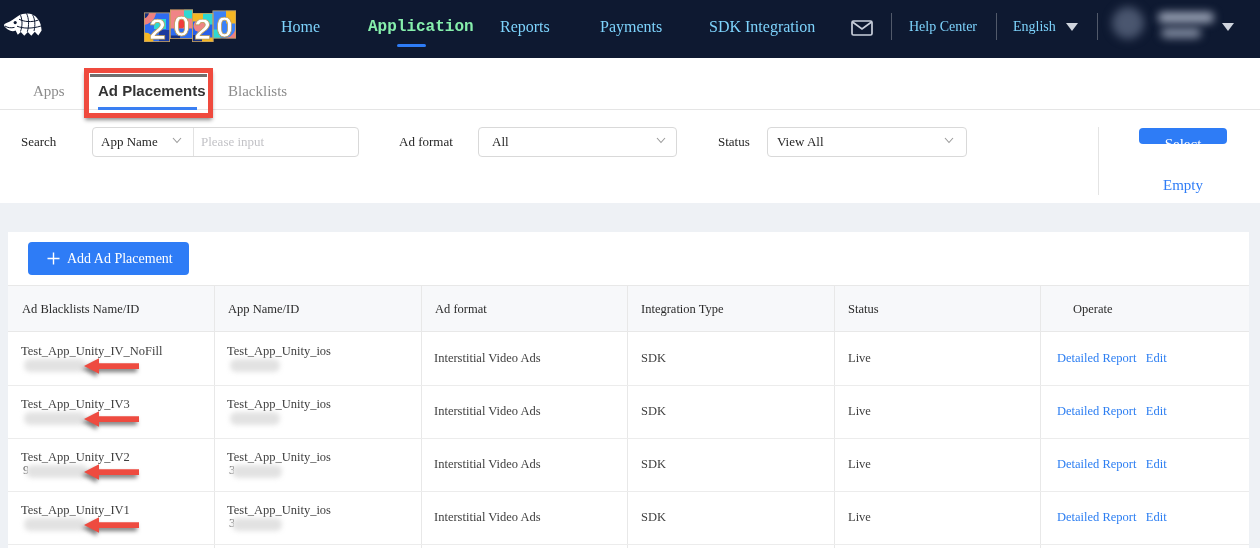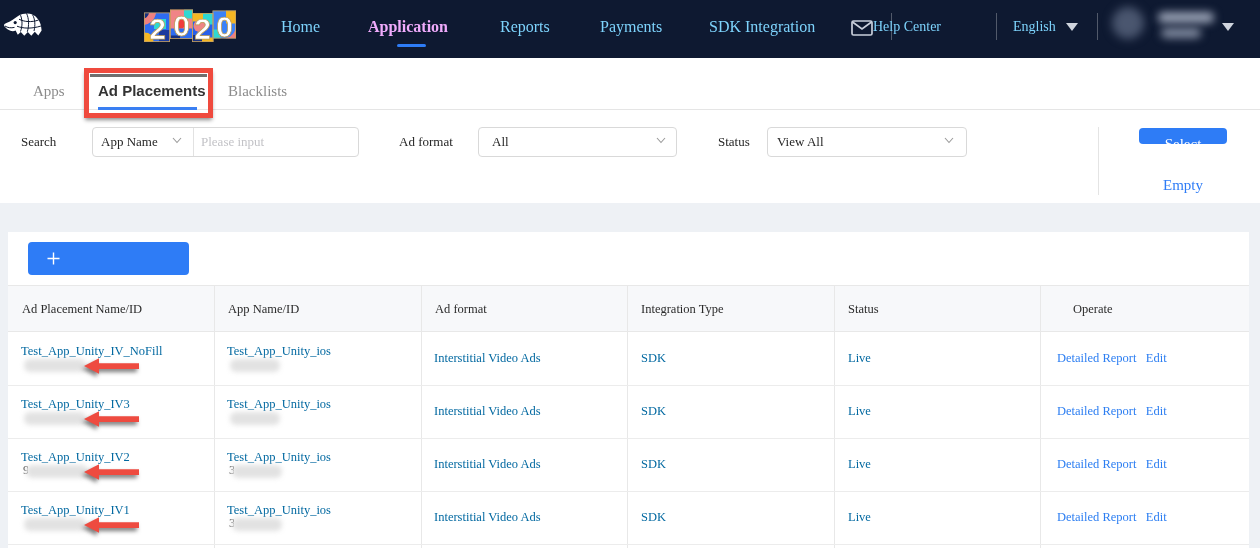--- a/index.html
+++ b/index.html
@@ -25,21 +25,21 @@
   .sbox { position:absolute; height:30px; border:1px solid #d9d9d9; border-radius:4px; background:#fff; font-size:13px; color:#262626; }
 
   
   #graywrap { position:absolute; left:0; top:203px; width:1260px; height:345px; background:#eef1f5; }
   #card { position:absolute; left:8px; top:29px; width:1241px; height:316px; background:#fff; }
 
   .btn-blue { position:absolute; background:#2e7cf6; color:#fff; border-radius:4px; }
 
   
   .th { position:absolute; font-size:12.5px; color:#2b2b2b; }
-  .td { position:absolute; font-size:12.5px; color:#0369a1; }
+  .td { position:absolute; font-size:12.5px; color:#404040; }
   .colline { position:absolute; width:1px; background:#e8e8e8; }
   .rowline { position:absolute; left:0; width:1241px; height:1px; background:#ececec; }
   .blob { position:absolute; background:#e2e2e2; border-radius:6px; filter:blur(2.5px); }
   .blink { color:#2c7ef2; }
   .arrow { position:absolute; filter:drop-shadow(-1.5px 3.5px 2px rgba(15,15,15,0.55)); }
 </style>
 </head>
 <body>
 <div id="page">
 
@@ -110,32 +110,32 @@
       </g>
       <g font-family="Liberation Sans, sans-serif" font-weight="bold" font-size="30" fill="#ffffff" stroke="#b99a55" stroke-width="0.75" text-anchor="middle">
         <text x="13.5" y="29.5">2</text>
         <text x="37.5" y="26.5">0</text>
         <text x="58.5" y="30">2</text>
         <text x="80.5" y="27.5">0</text>
       </g>
     </svg>
 
     <div class="navitem" style="left:281px;">Home</div>
-    <div class="navitem" style="left:368px;color:#f0abfc;font-family:Liberation Serif, serif;font-weight:bold;">Application</div>
+    <div class="navitem" style="left:368px;color:#86efac;font-family:Liberation Mono, monospace;font-weight:bold;">Application</div>
     <div class="abs" style="left:397px;top:44px;width:29px;height:3px;background:#2e7cf6;border-radius:1.5px;"></div>
     <div class="navitem" style="left:600px;">Payments</div>
     <div class="navitem" style="left:500px;">Reports</div>
     <div class="navitem" style="left:709px;">SDK Integration</div>
 
     <svg class="abs" style="left:851px;top:20px" width="22" height="16" viewBox="0 0 22 16">
       <rect x="1" y="1" width="20" height="14" rx="1.5" fill="none" stroke="#c9cfdb" stroke-width="1.7"></rect>
       <path d="M1.5 2 L11 9 L20.5 2" fill="none" stroke="#c9cfdb" stroke-width="1.7"></path>
     </svg>
     <div class="navdiv" style="left:891px;"></div>
-    <div class="navitem" style="left:873px;font-size:14px;">Help Center</div>
+    <div class="navitem" style="left:909px;font-size:14px;">Help Center</div>
     <div class="navdiv" style="left:996px;"></div>
     <div class="navitem" style="left:1013px;font-size:14px;">English</div>
     <div class="tri" style="left:1066px;top:23px;"></div>
     <div class="navdiv" style="left:1097px;"></div>
 
     <div class="abs" style="left:1112px;top:7px;width:32px;height:32px;border-radius:50%;background:#4a566f;filter:blur(5px);"></div>
     <div class="abs" style="left:1158px;top:12px;width:56px;height:11px;border-radius:5px;background:#98a1b4;filter:blur(4px);"></div>
     <div class="abs" style="left:1161px;top:28px;width:40px;height:10px;border-radius:5px;background:#828ca1;filter:blur(4px);"></div>
     <div class="tri" style="left:1222px;top:23px;"></div>
   </div>
@@ -180,24 +180,25 @@
     <div class="abs" style="left:1139px;top:67px;width:88px;text-align:center;font-size:15px;color:#2e7cf6;">Empty</div>
   </div>
 
   <div id="graywrap">
     <div id="card">
 
       <div class="btn-blue" style="left:20px;top:10px;width:161px;height:33px;line-height:33px;font-size:14px;">
         <svg style="position:absolute;left:19px;top:10px" width="13" height="13" viewBox="0 0 13 13">
             <path d="M6.5 0.5 V12.5 M0.5 6.5 H12.5" stroke="#fff" stroke-width="1.4"></path>
           </svg>
+        <span style="position:absolute;left:39px;">Add Ad Placement</span>
         </div>
 
       <div class="abs" style="left:0;top:53px;width:1241px;height:47px;background:#f7f8fa;border-top:1px solid #e8e8e8;border-bottom:1px solid #e8e8e8;"></div>
-      <div class="th" style="left:14px;top:70px;">Ad Placement Name/ID</div>
+      <div class="th" style="left:14px;top:70px;">Ad Blacklists Name/ID</div>
       <div class="th" style="left:220px;top:70px;">App Name/ID</div>
       <div class="th" style="left:427px;top:70px;">Ad format</div>
       <div class="th" style="left:633px;top:70px;">Integration Type</div>
       <div class="th" style="left:840px;top:70px;">Status</div>
       <div class="th" style="left:1047px;top:70px;margin-left:18px;">Operate</div>
 
       <div class="colline" style="left:206px;top:53px;height:263px;"></div>
       <div class="colline" style="left:413px;top:53px;height:263px;"></div>
       <div class="colline" style="left:619px;top:53px;height:263px;"></div>
       <div class="colline" style="left:826px;top:53px;height:263px;"></div>

